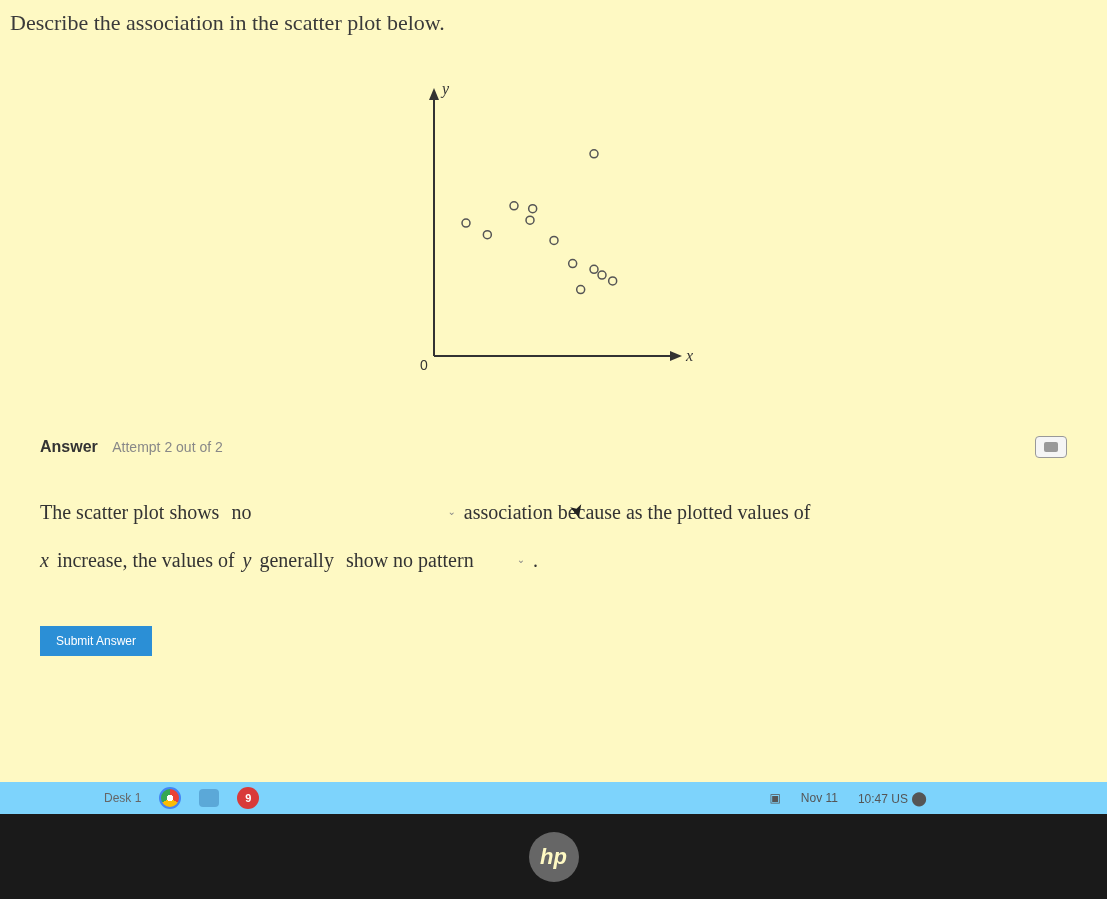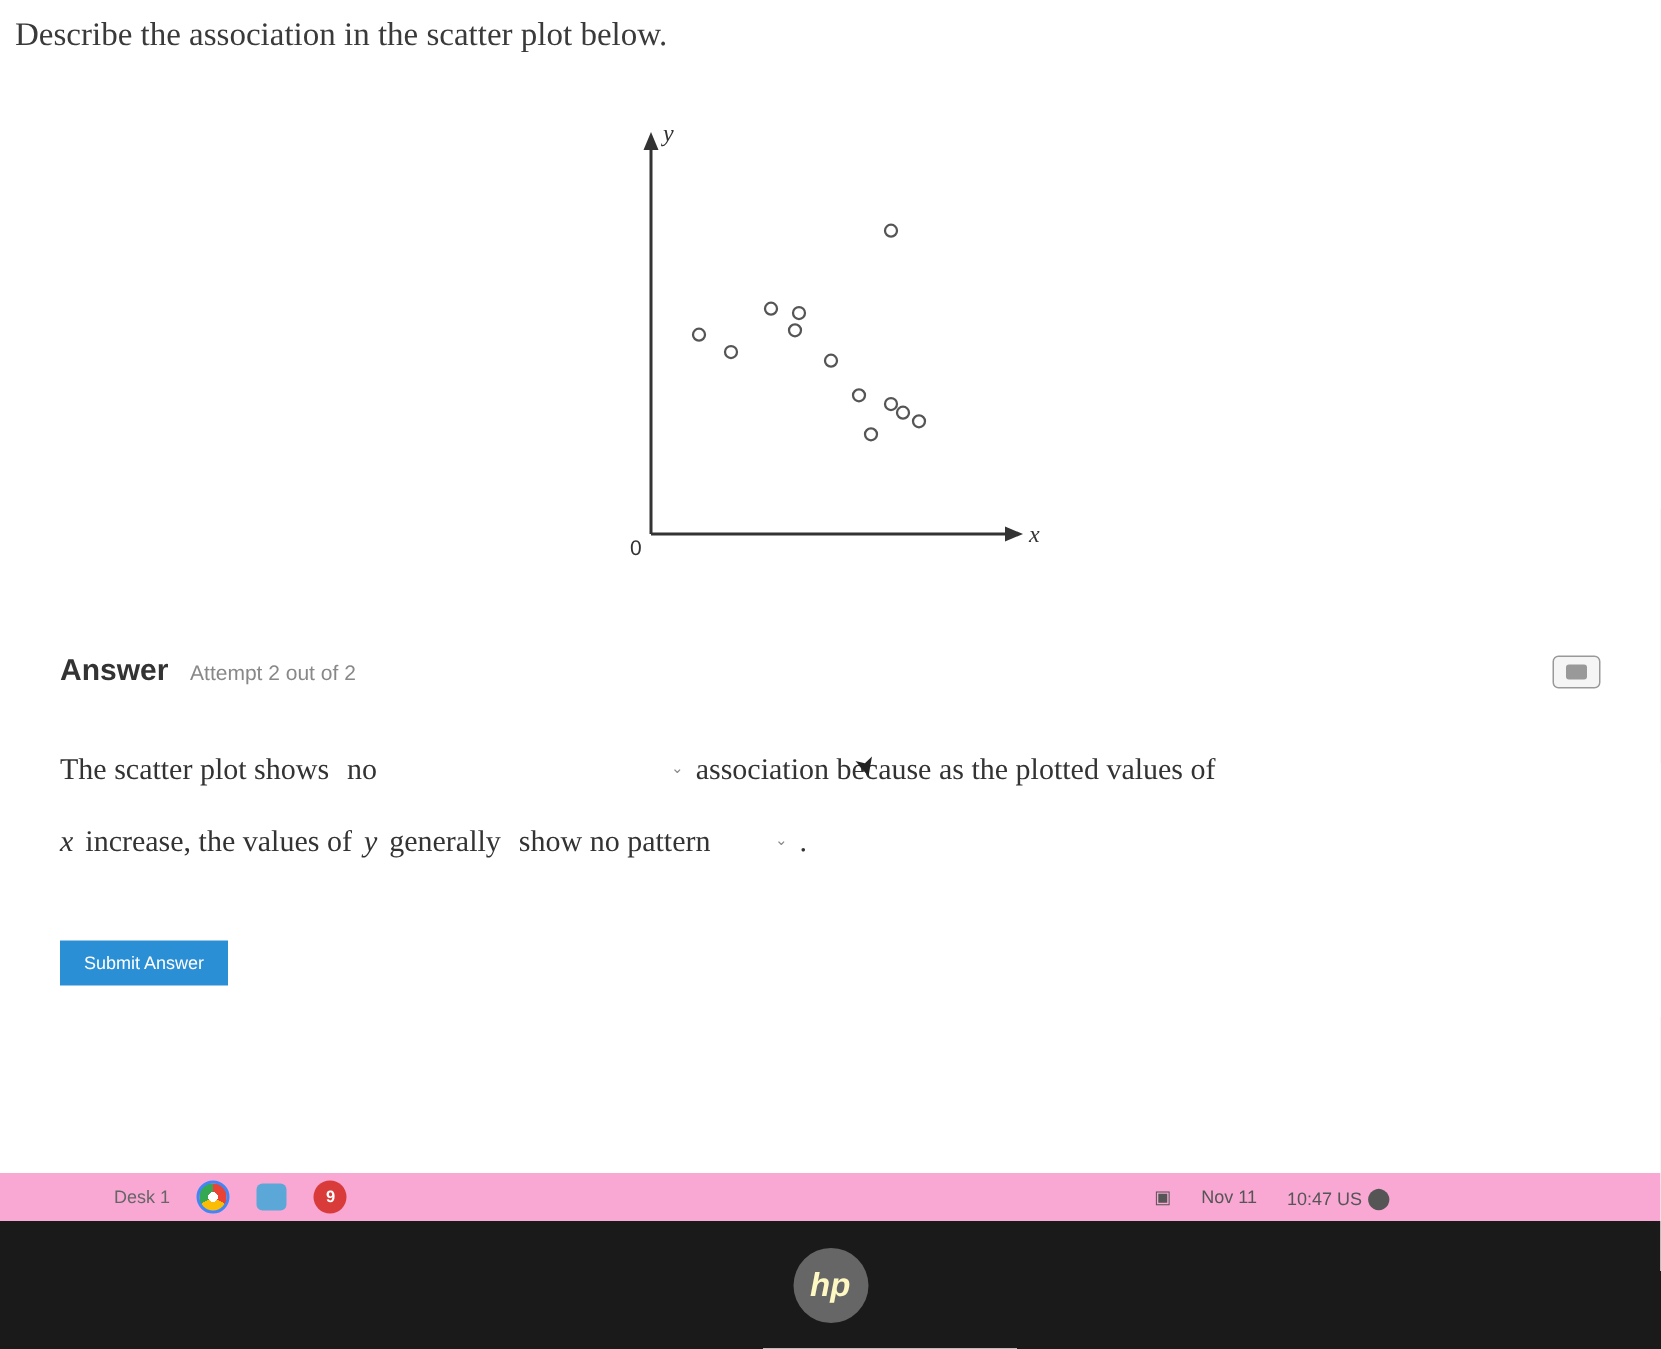--- a/index.html
+++ b/index.html
@@ -9,21 +9,21 @@
     }
     body {
       font-family: 'Times New Roman', Georgia, serif;
       background: #e8e9ea;
       width: 1107px;
       height: 899px;
       overflow: hidden;
       position: relative;
     }
     .page-container {
-      background: #ffffff;
+      background: #fef9c3;
       width: 100%;
       height: 790px;
       padding: 10px 0;
     }
     .question-title {
       font-size: 22px;
       color: #3a3a3a;
       padding: 0 10px 20px 10px;
       font-family: 'Times New Roman', serif;
     }
@@ -71,21 +71,21 @@
     .answer-header {
       font-family: Arial, sans-serif;
       margin-bottom: 30px;
       display: flex;
       align-items: center;
       justify-content: space-between;
     }
     .answer-label {
       font-weight: bold;
       color: #333;
-      font-size: 20px;
+      font-size: 16px;
     }
     .attempt-text {
       color: #888;
       font-size: 14px;
       margin-left: 10px;
       text-align: center;
     }
     .video-icon {
       width: 32px;
       height: 22px;
@@ -148,24 +148,24 @@
       margin-top: 42px;
       cursor: pointer;
       font-family: Arial, sans-serif;
     }
     .taskbar {
       position: absolute;
       bottom: 85px;
       left: 0;
       right: 0;
       height: 32px;
-      background: #f9a8d4;
-      display: flex;
-      align-items: center;
-      padding: 0 180px 0 76px;
+      background: #7dd3fc;
+      display: flex;
+      align-items: center;
+      padding: 0 180px 0 104px;
       font-family: Arial, sans-serif;
     }
     .taskbar-left {
       display: flex;
       align-items: center;
       gap: 18px;
     }
     .desk-label {
       font-size: 12px;
       color: #666;

